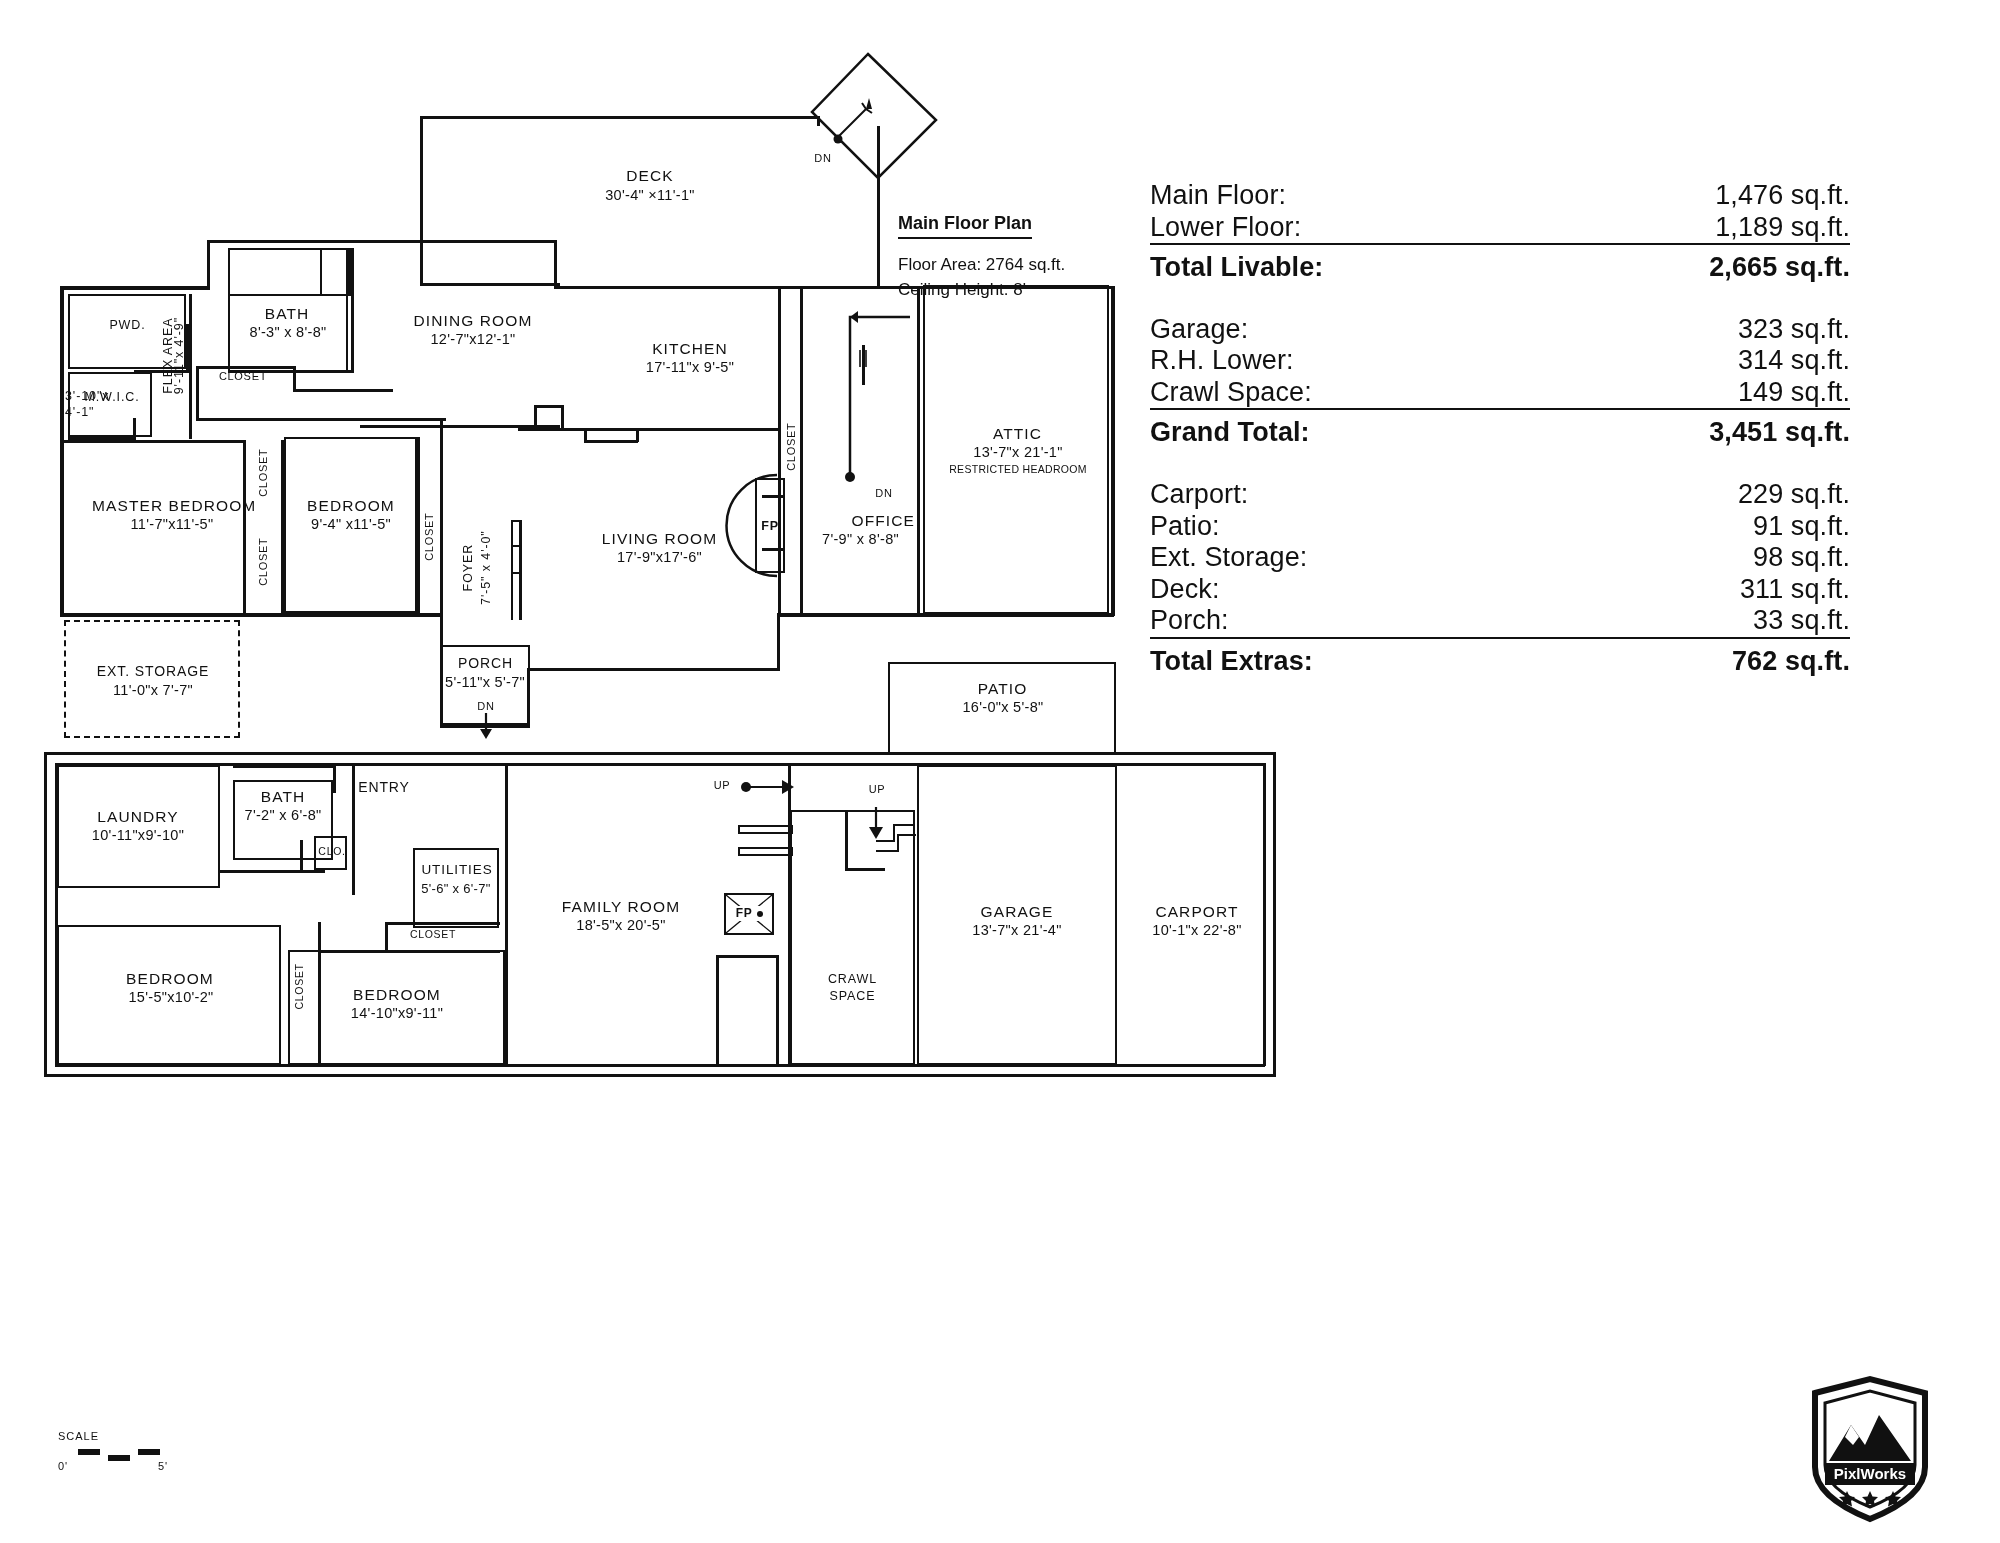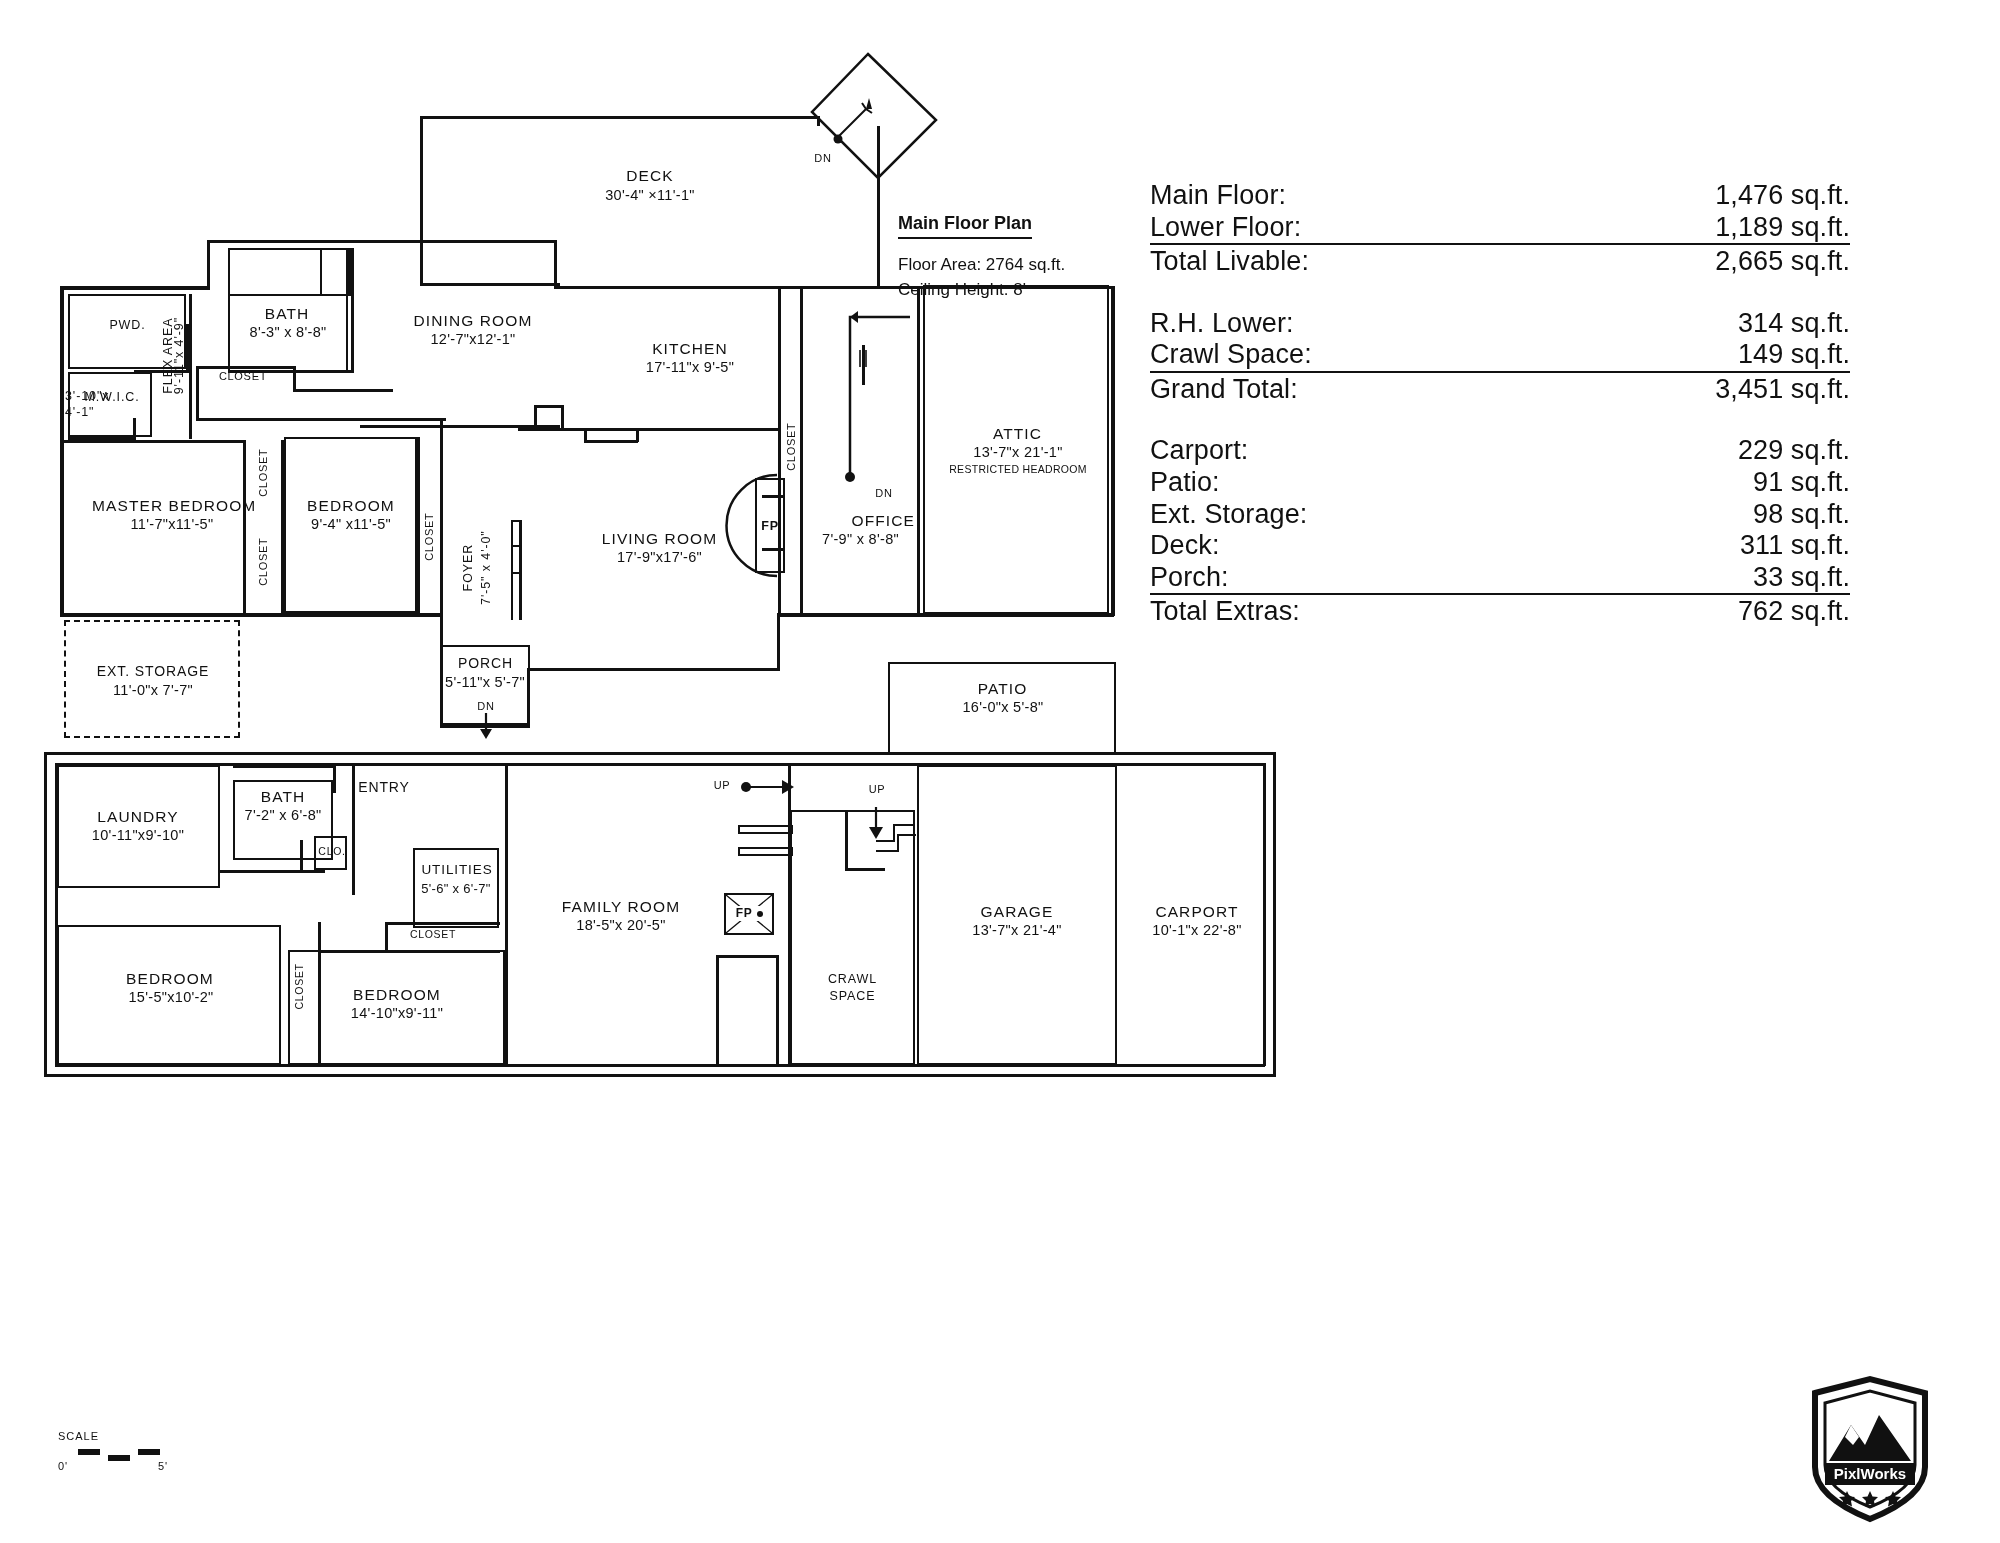--- a/index.html
+++ b/index.html
@@ -46,23 +46,23 @@
     font-size:27px;
     letter-spacing:.1px;
   }
   #areatable .grp { margin-bottom:30px; }
   #areatable .row {
     display:flex; justify-content:space-between;
     align-items:baseline;
     line-height:1.17;
   }
   #areatable .row.total {
-    font-weight:normal;
+    font-weight:bold;
     border-top:2.5px solid #111;
-    padding-top:1px;
+    padding-top:7px;
   }
   #areatable .row .k { text-align:left; }
   #areatable .row .v { text-align:right; }
 
   
   .plan-caption { position:absolute; font-size:17px; line-height:1.45; }
   .plan-caption .ttl {
     font-weight:bold; font-size:18px;
     border-bottom:2px solid #111;
     display:inline-block; padding-bottom:1px; margin-bottom:14px;
@@ -347,20 +347,24 @@
         <span class="k">Lower Floor:</span>
         <span class="v">1,189 sq.ft.</span>
       </div>
       <div class="row total">
         <span class="k">Total Livable:</span>
         <span class="v">2,665 sq.ft.</span>
       </div>
     </div>
 
     <div class="grp">
+      <div class="row">
+        <span class="k">Garage:</span>
+        <span class="v">323 sq.ft.</span>
+      </div>
       <div class="row">
         <span class="k">R.H. Lower:</span>
         <span class="v">314 sq.ft.</span>
       </div>
       <div class="row">
         <span class="k">Crawl Space:</span>
         <span class="v">149 sq.ft.</span>
       </div>
       <div class="row total">
         <span class="k">Grand Total:</span>

